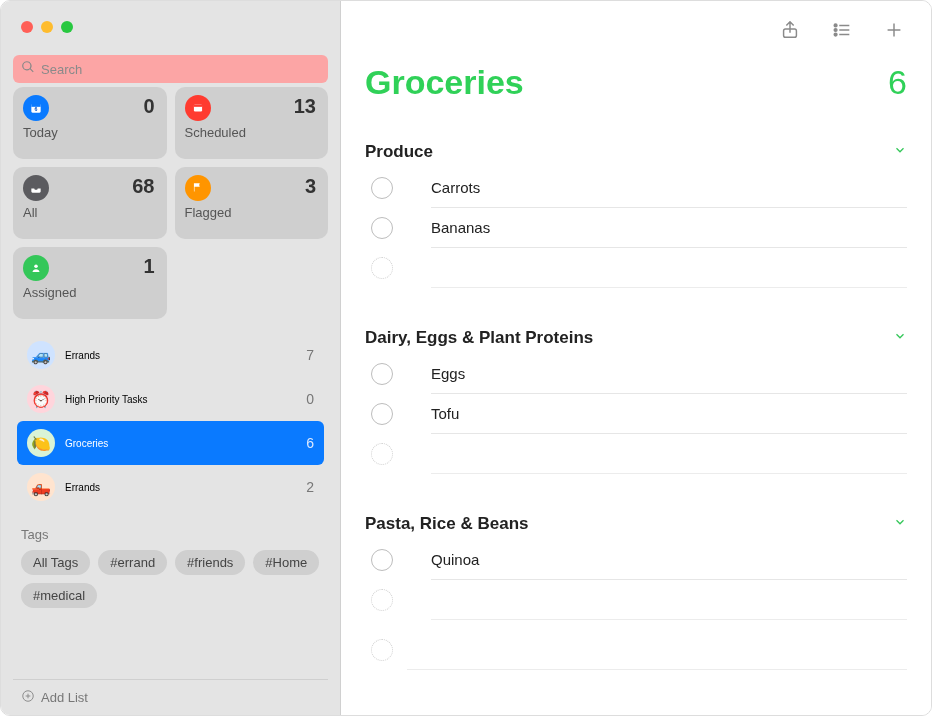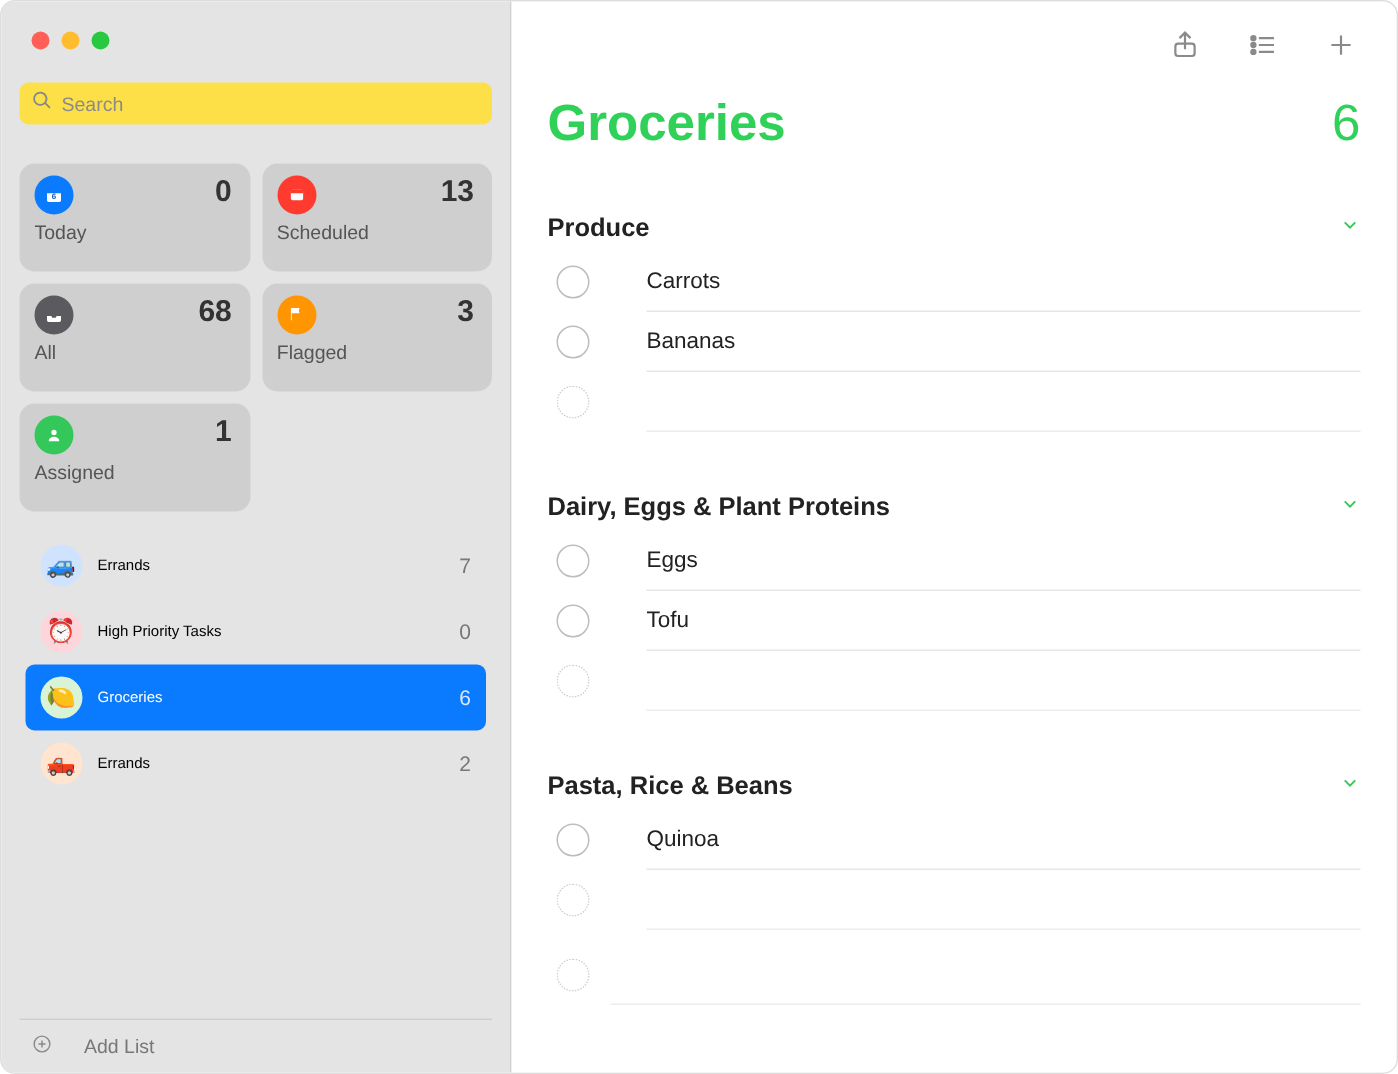--- a/index.html
+++ b/index.html
@@ -33,25 +33,25 @@
   .sidebar {
     width: 340px;
     background: #e4e4e4;
     display: flex;
     flex-direction: column;
     padding: 54px 12px 0 12px;
     border-right: 1px solid #d0d0d0;
   }
   .search {
     display: flex; align-items: center;
-    background: #fde047;
+    background: #fca5a5;
     border-radius: 6px;
     padding: 4px 8px;
     height: 28px;
-    margin-bottom: 26px;
+    margin-bottom: 4px;
   }
   .search svg { width: 14px; height: 14px; fill: #888; margin-right: 6px; }
   .search input {
     border: none; background: transparent; outline: none;
     font-size: 13px; color: #555; width: 100%;
   }
   .search input::placeholder { color: #8a8a8a; }
 
   .smart-grid {
     display: grid;
@@ -111,21 +111,21 @@
     background: #cfcfcf; border-radius: 14px;
     padding: 5px 12px; font-size: 13px; color: #444;
   }
 
   .sidebar-footer {
     margin-top: auto;
     height: 36px;
     border-top: 1px solid #cfcfcf;
     display: flex; align-items: center;
     padding: 0 8px;
-    color: #777; font-size: 13px; gap: 21px;
+    color: #777; font-size: 13px; gap: 6px;
   }
   .sidebar-footer svg { width:14px; height:14px; stroke:#888; fill:none; stroke-width:1.6;}
 
   
   .main {
     flex: 1;
     background: #fff;
     display: flex; flex-direction: column;
     padding: 0 24px 16px 24px;
     position: relative;
@@ -281,20 +281,30 @@
         <span class="lname">Groceries</span>
         <span class="lcount">6</span>
       </div>
       <div class="list-row">
         <span class="licon lic-orange">🛻</span>
         <span class="lname">Errands</span>
         <span class="lcount">2</span>
       </div>
     </div>
 
+    <div class="tags-section">
+      <div class="tags-header">Tags</div>
+      <div class="tags-wrap">
+        <span class="tag-pill">All Tags</span>
+        <span class="tag-pill">#errand</span>
+        <span class="tag-pill">#friends</span>
+        <span class="tag-pill">#Home</span>
+        <span class="tag-pill">#medical</span>
+      </div>
+    </div>
 
     <div class="sidebar-footer">
       <span>
         <svg viewBox="0 0 24 24">
             <circle cx="12" cy="12" r="9"></circle>
             <path d="M12 8v8M8 12h8"></path>
           </svg>
       </span>
       <span>Add List</span>
     </div>

